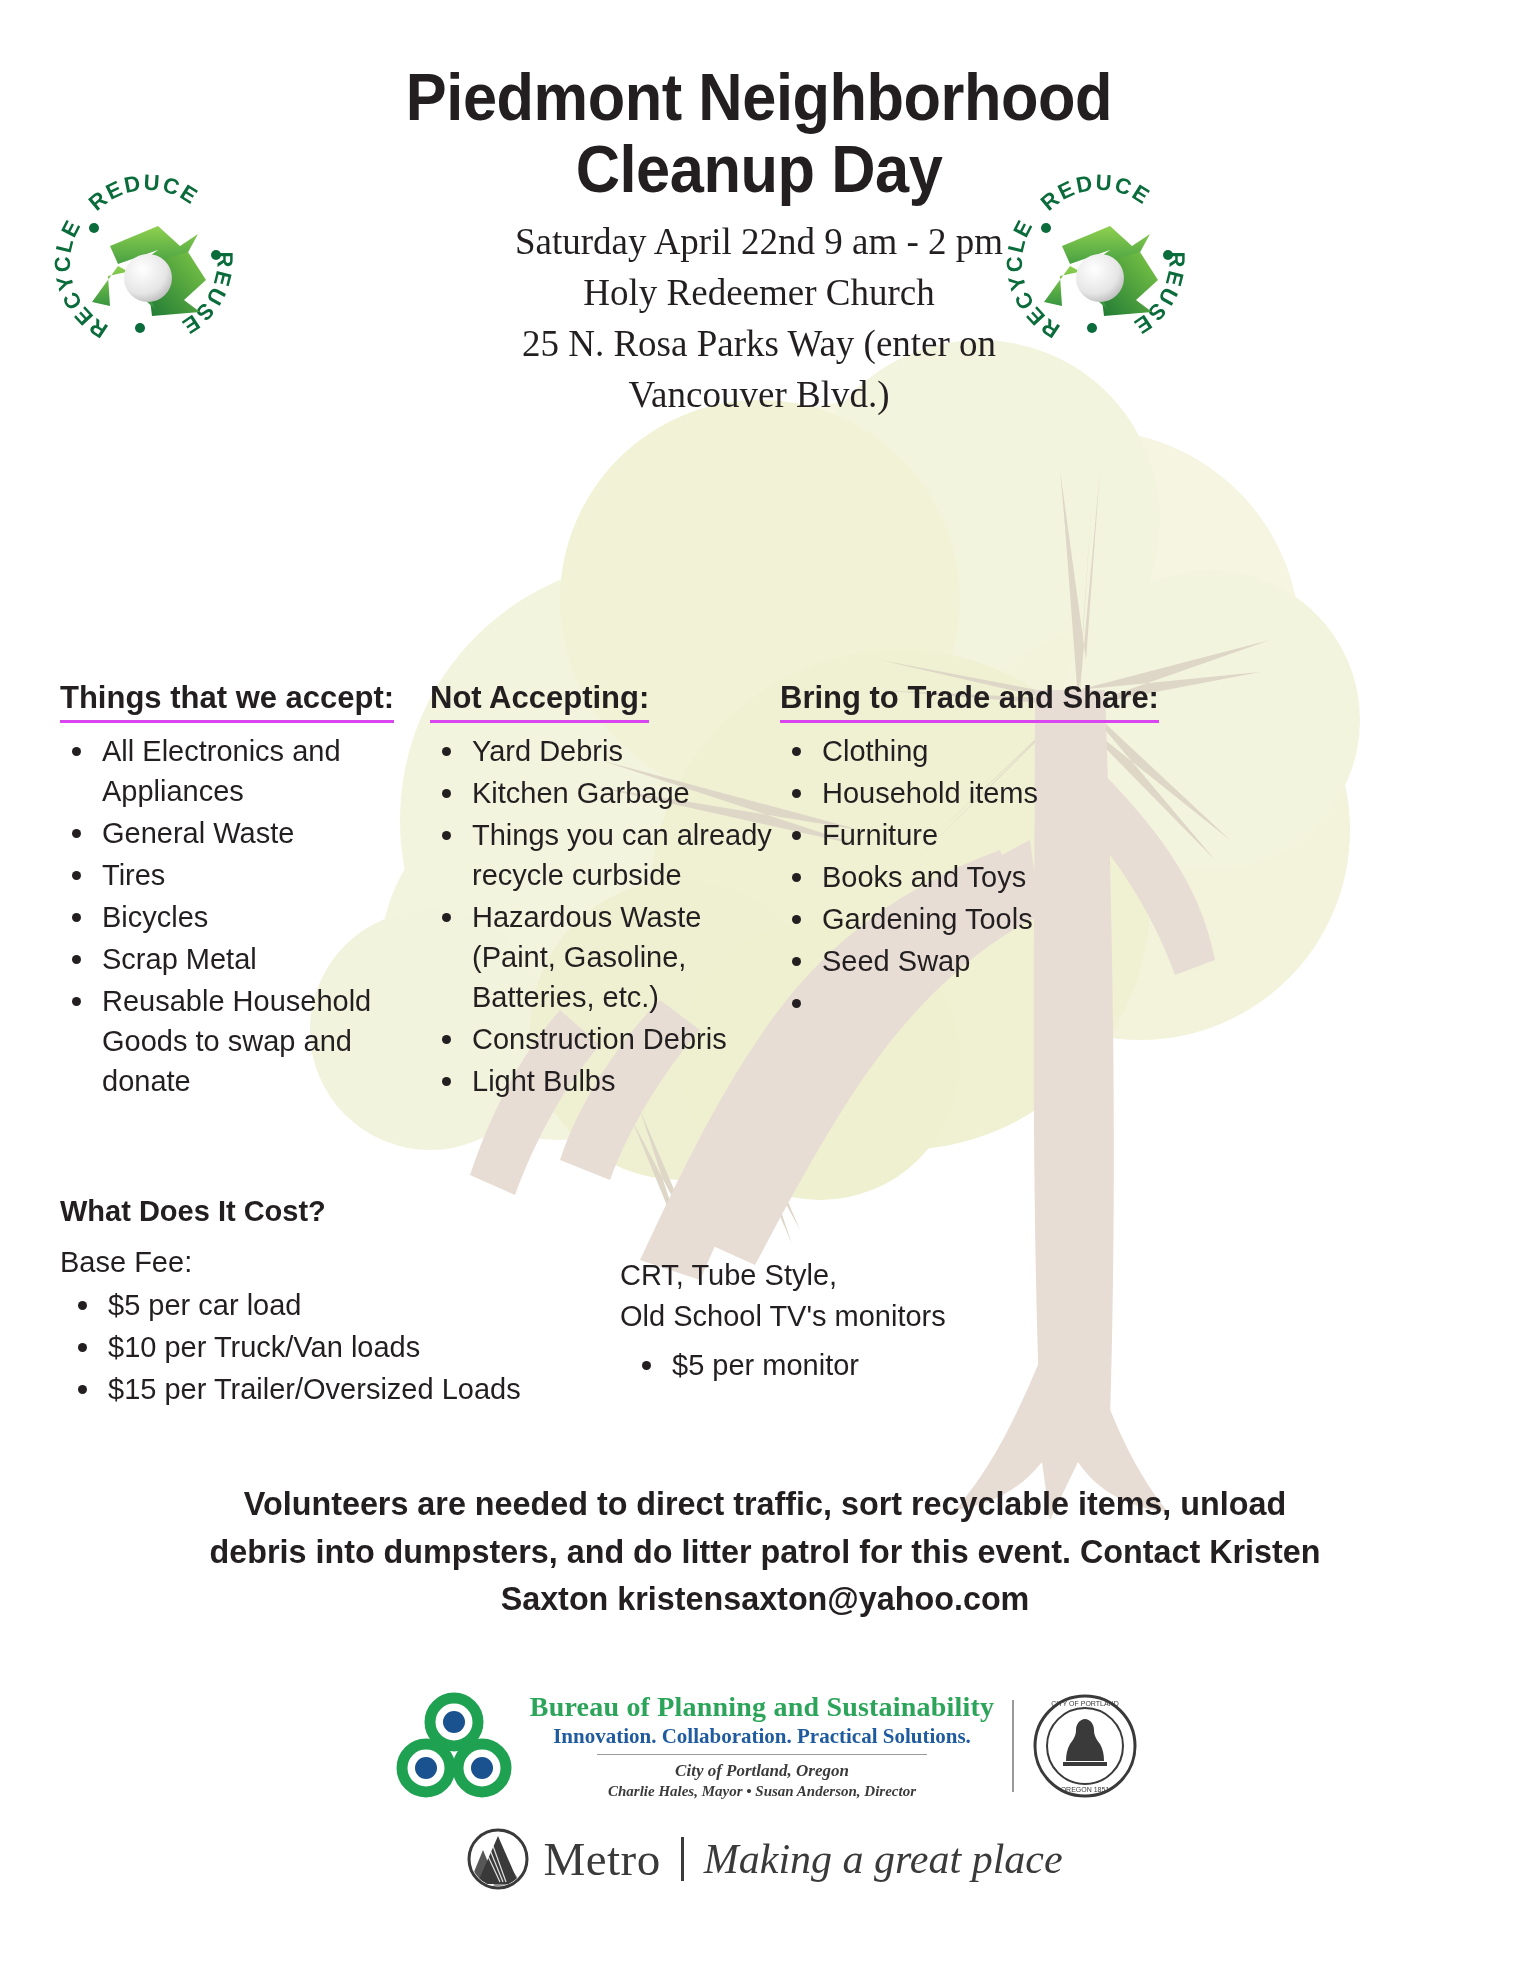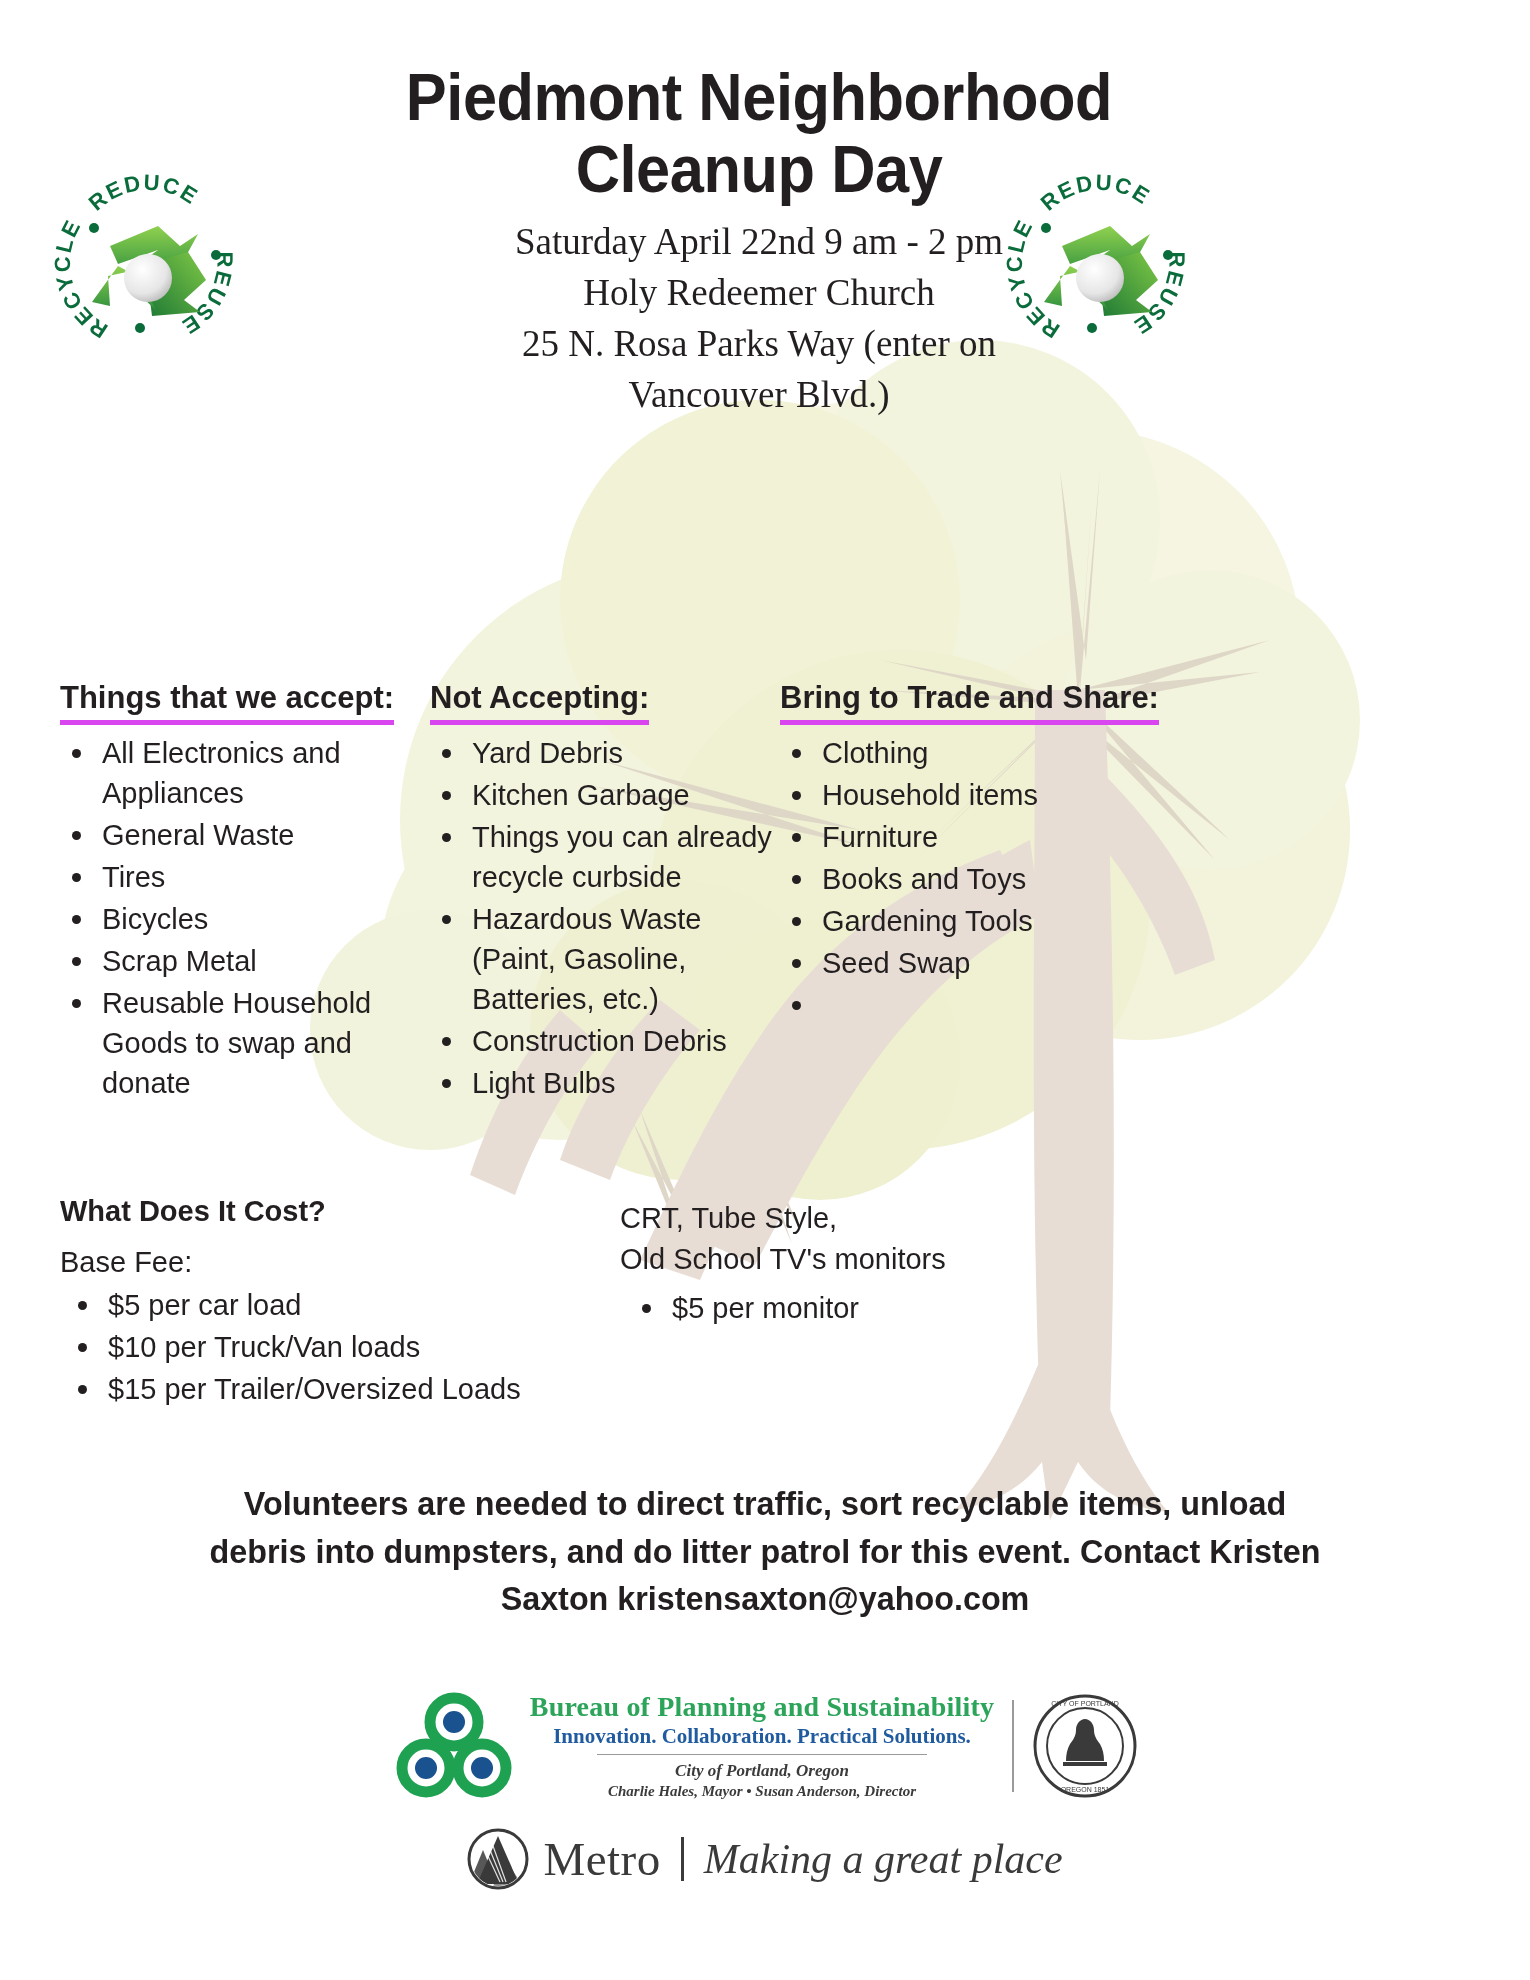--- a/index.html
+++ b/index.html
@@ -56,21 +56,21 @@
   }
   .col { position:relative; }
   .col-1 { width:430px; padding-left:60px; }
   .col-2 { width:350px; }
   .col-3 { width:470px; }
 
   .col-head {
     font-size: 31px;
     font-weight: 700;
     color:#231f20;
-    border-bottom: 5px solid #d946ef;
+    border-bottom: 3px solid #d946ef;
     display:inline-block;
     padding-bottom: 4px;
     margin-bottom: 8px;
     white-space: nowrap;
   }
   ul.bul {
     list-style: none;
     margin:0; padding:0;
   }
   ul.bul li {
@@ -99,21 +99,21 @@
     font-weight:700;
     color:#231f20;
   }
   .cost .basefee {
     font-size: 29px;
     margin: 0 0 6px 0;
   }
   .cost ul.bul li { font-size: 29px; padding-left: 48px; }
   .cost ul.bul li::before { left:18px; }
 
-  .monitor { position:absolute; left:620px; top:1198px; width:480px; }
+  .monitor { position:absolute; left:620px; top:1255px; width:480px; }
   .monitor .mline { font-size:29px; line-height:1.42; }
   .monitor ul.bul { margin-top:8px; }
   .monitor ul.bul li { font-size:29px; padding-left:52px; }
   .monitor ul.bul li::before { left:22px; }
 
   
   .volunteer {
     position:absolute; left:55px; top:1480px; width:1420px;
     font-family:"Liberation Sans Narrow","Liberation Sans", sans-serif;
     font-weight:700;

